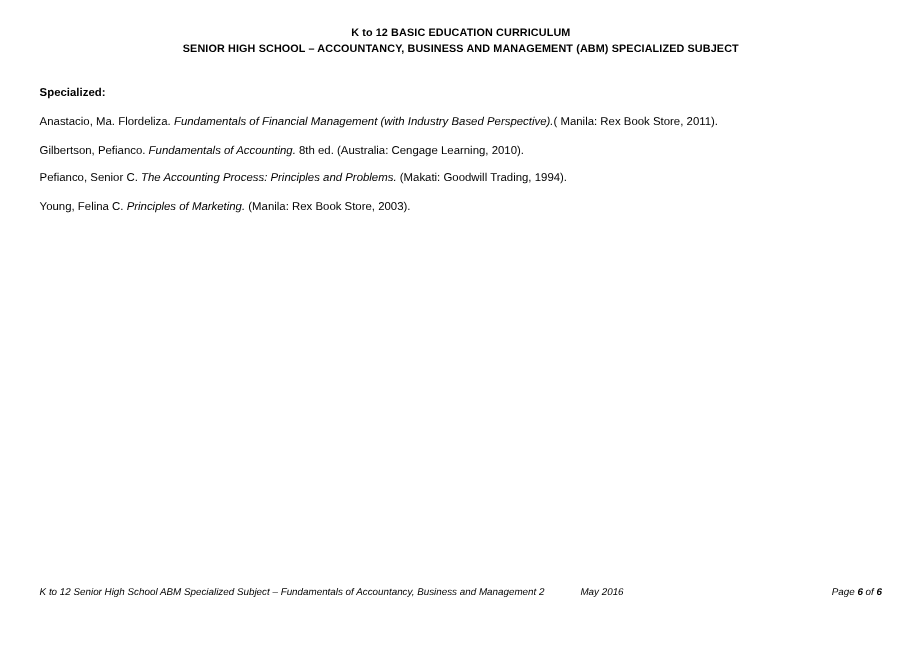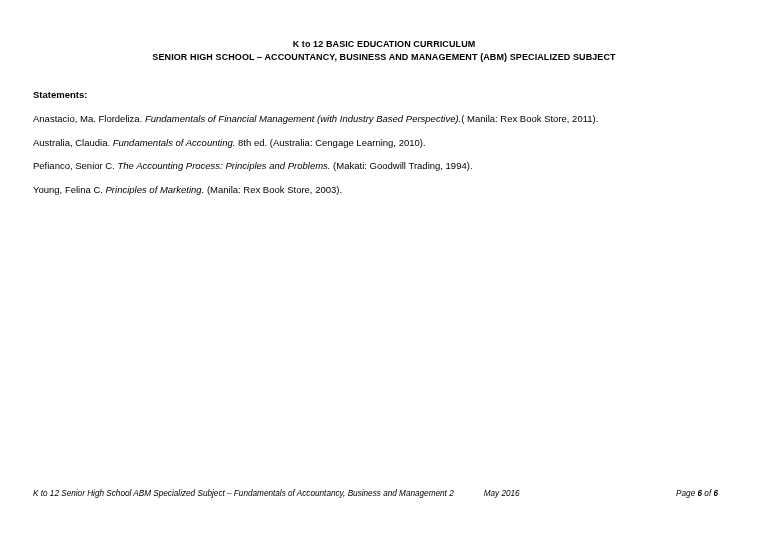--- a/index.html
+++ b/index.html
@@ -7,21 +7,21 @@
   .page {
     position: relative;
     width: 768px;
     height: 543px;
     background: #ffffff;
     color: #000000;
     font-family: "Liberation Sans", sans-serif;
     overflow: hidden;
   }
   .header {
-    padding-top: 38px;
+    padding-top: 21px;
     text-align: center;
     font-weight: bold;
     font-size: 9px;
     line-height: 13px;
     letter-spacing: 0.1px;
   }
   .content {
     margin: 25px 33px 0 33px;
     font-size: 9.5px;
   }
@@ -32,21 +32,21 @@
   }
   .ref {
     margin-bottom: 13.5px;
     line-height: 10px;
     white-space: nowrap;
   }
   .ref .title { font-style: italic; }
   .footer {
     position: absolute;
     left: 33px;
-    right: 50px;
+    right: 33px;
     bottom: 45px;
     font-size: 8.2px;
     font-style: italic;
     display: flex;
     justify-content: space-between;
     align-items: baseline;
     white-space: nowrap;
   }
   .footer .date { margin-left: 30px; }
   .footer .bold { font-weight: bold; }
@@ -55,25 +55,25 @@
 <body>
 
 <div class="page">
 
   <div class="header">
     <div>K to 12 BASIC EDUCATION CURRICULUM</div>
     <div>SENIOR HIGH SCHOOL – ACCOUNTANCY, BUSINESS AND MANAGEMENT (ABM) SPECIALIZED SUBJECT</div>
   </div>
 
   <div class="content">
-    <div class="section-title">Statements:</div>
+    <div class="section-title">Specialized:</div>
 
     <p class="ref"><span>Anastacio, Ma. Flordeliza. </span><span class="title">Fundamentals of Financial Management (with Industry Based Perspective).</span><span>( Manila: Rex Book Store, 2011).</span></p>
 
-    <p class="ref"><span>Australia, Claudia. </span><span class="title">Fundamentals of Accounting.</span><span> 8th ed. (Australia: Cengage Learning, 2010).</span></p>
+    <p class="ref"><span>Gilbertson, Pefianco. </span><span class="title">Fundamentals of Accounting.</span><span> 8th ed. (Australia: Cengage Learning, 2010).</span></p>
 
 
     <p class="ref"><span>Pefianco, Senior C. </span><span class="title">The Accounting Process: Principles and Problems.</span><span> (Makati: Goodwill Trading, 1994).</span></p>
 
     <p class="ref"><span>Young, Felina C. </span><span class="title">Principles of Marketing.</span><span> (Manila: Rex Book Store, 2003).</span></p>
   </div>
 
   <div class="footer">
     <div><span>K to 12 Senior High School ABM Specialized Subject – Fundamentals of Accountancy, Business and Management 2</span><span class="date">May 2016</span></div>
     <div><span>Page </span><span class="bold">6</span><span> of </span><span class="bold">6</span></div>

